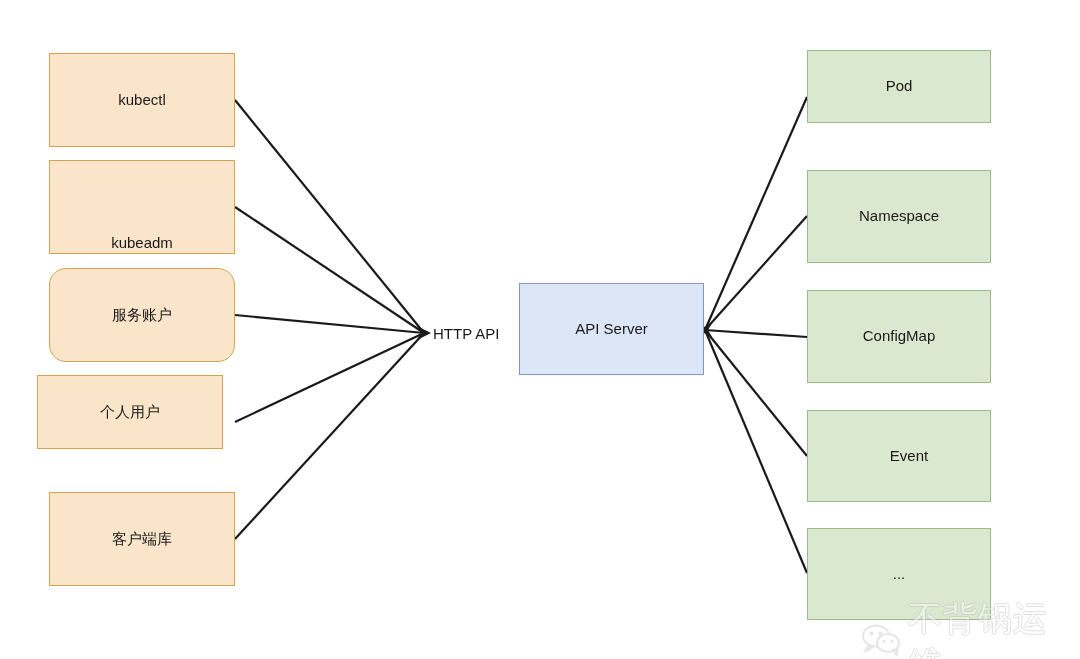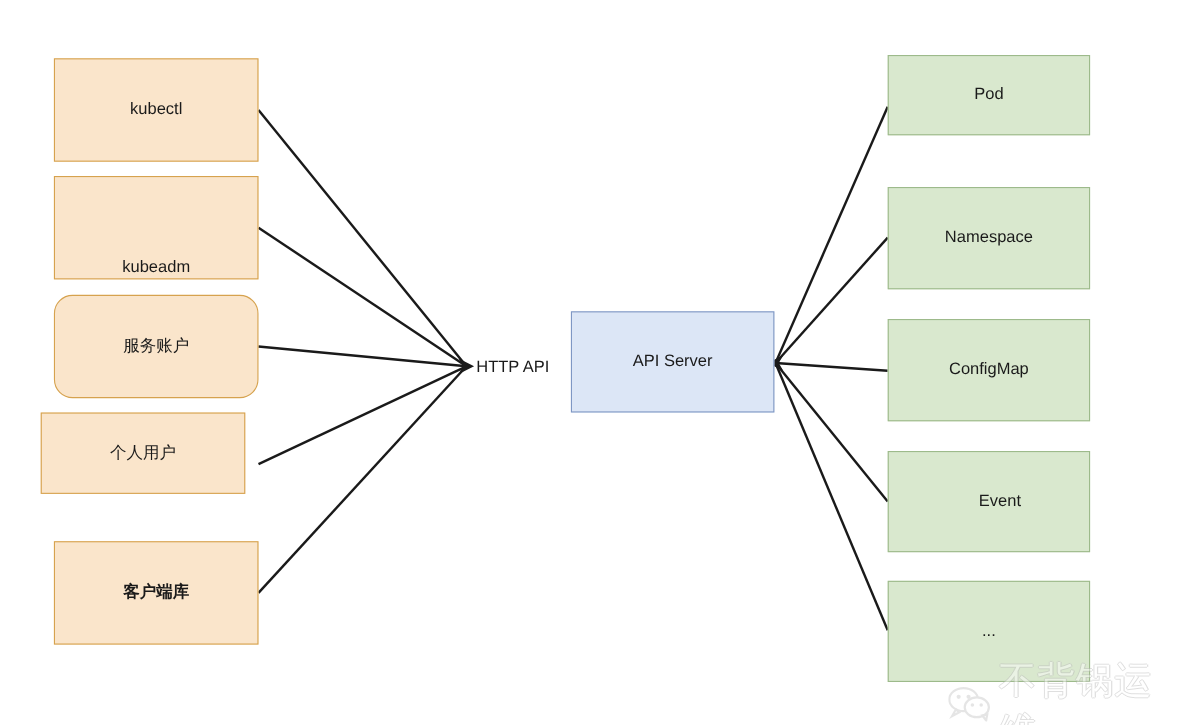--- a/index.html
+++ b/index.html
@@ -109,21 +109,21 @@
       </div>
       <div class="node node-client" style="left: 49px; top: 160px; width: 186px; height: 94px; align-items: flex-end;">
         <span>kubeadm</span>
       </div>
       <div class="node node-client" style="left: 49px; top: 268px; width: 186px; height: 94px; border-radius: 17px;">
         <span>服务账户</span>
       </div>
       <div class="node node-client" style="left: 37px; top: 375px; width: 186px; height: 74px;">
         <span>个人用户</span>
       </div>
-      <div class="node node-client" style="left: 49px; top: 492px; width: 186px; height: 94px; font-weight: bold;">
+      <div class="node node-client" style="left: 49px; top: 492px; width: 186px; height: 94px;">
         <span>客户端库</span>
       </div>
     </div>
 
   <div class="node node-server" id="server-node" style="left: 519px; top: 283px; width: 185px; height: 92px;">
     <span>API Server</span>
   </div>
 
   <div class="edge-label" id="http-api-label" style="left: 433px; top: 325px;">HTTP API</div>
 

